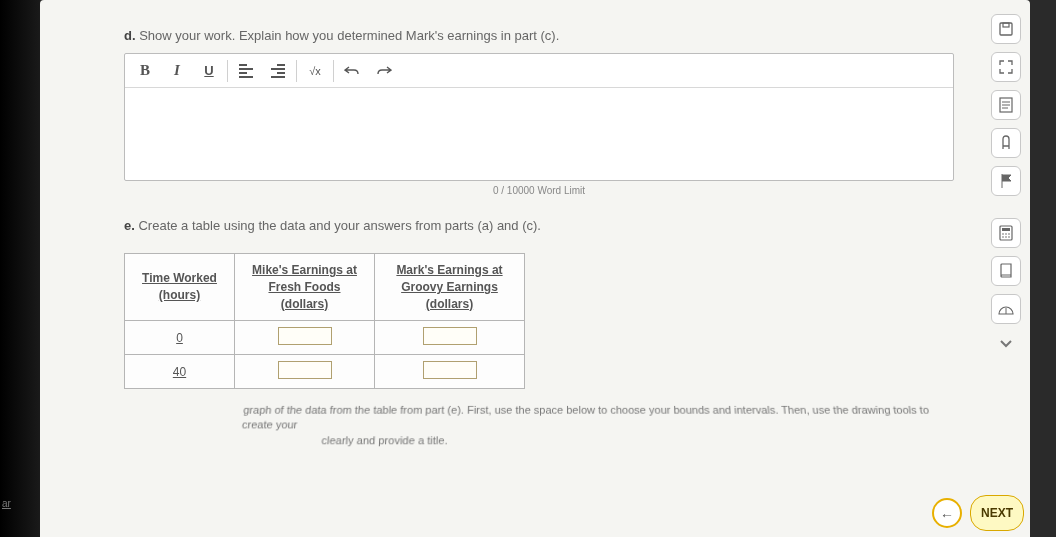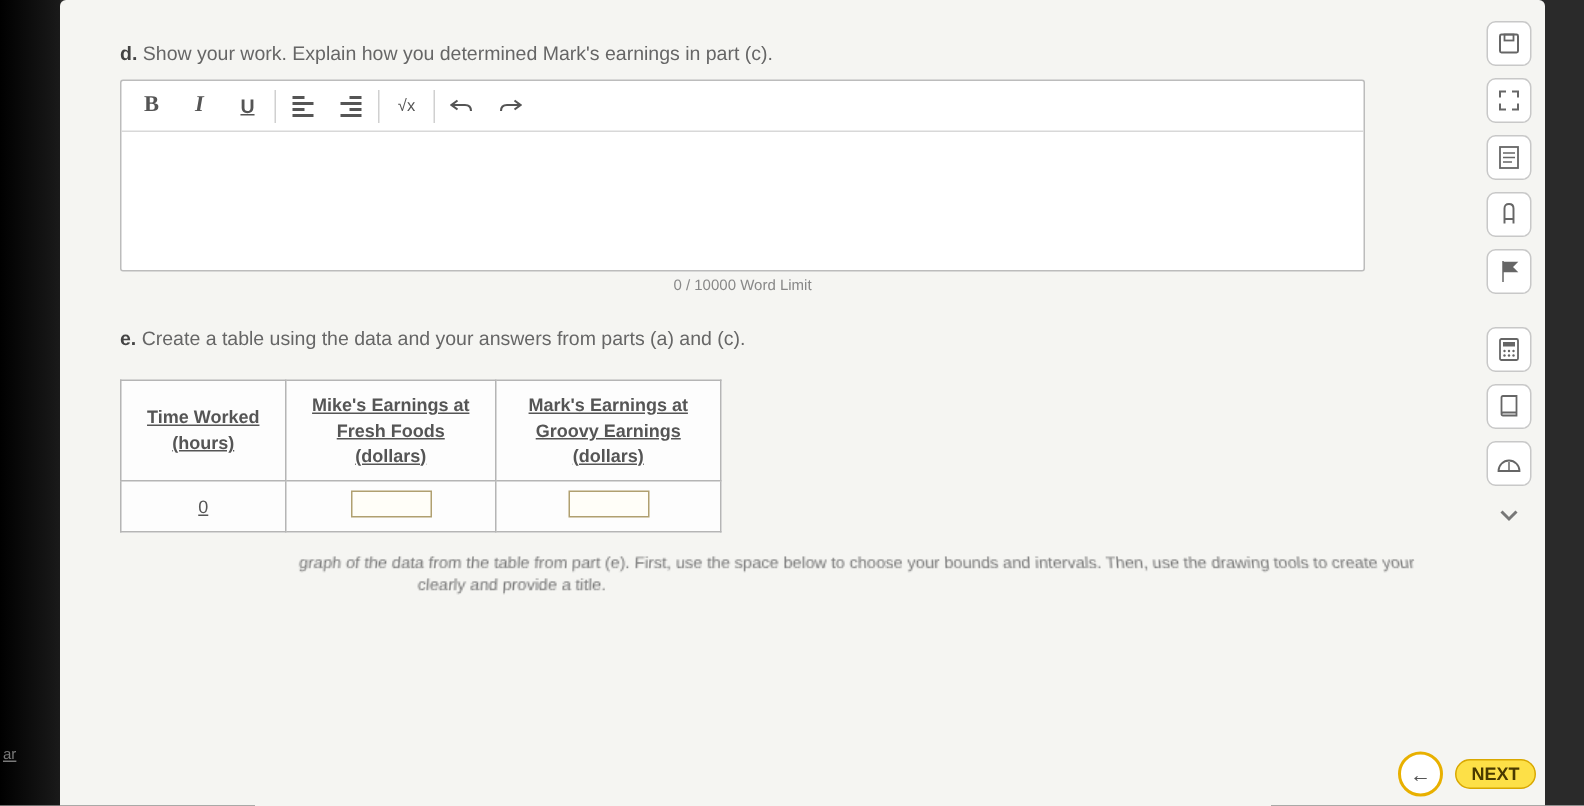--- a/index.html
+++ b/index.html
@@ -16,21 +16,21 @@
   left: 40px; top: 0;
   width: 990px; height: 537px;
   background: #f5f5f2;
   border-radius: 4px 4px 0 0;
   overflow: hidden;
 }
 .content {
   position: absolute;
   left: 0; top: 0;
   width: 940px; height: 537px;
-  padding: 28px 24px 0 40px;
+  padding: 28px 24px 0 84px;
   color: #555;
   font-size: 13px;
   overflow: hidden;
 }
 .question { margin-bottom: 10px; color: #666; }
 .q-letter { font-weight: bold; color: #444; }
 .editor {
   border: 1px solid #bcbcbc;
   background: #fff;
   border-radius: 2px;
@@ -119,23 +119,23 @@
 }
 .nav-back {
   width: 30px; height: 30px; border-radius: 50%;
   border: 2px solid #e8b000;
   background: #fff;
   display:flex; align-items:center; justify-content:center;
   color:#555; font-weight:bold; font-size: 14px;
   cursor:pointer;
 }
 .nav-next {
-  height: 20px; padding: 4px 10px;
+  height: 36px; padding: 4px 10px;
   border-radius: 16px;
-  background: #fde047;
+  background: #fef9c3;
   border: 1px solid #d9a800;
   color: #4a3a00;
   font-weight: bold; font-size: 12px;
   display:flex; align-items:center;
   cursor:pointer;
 }
 .left-dark {
   position:absolute; left:0; top:0; width:40px; height:537px;
   background: linear-gradient(90deg,#000,#1a1a1a);
 }
@@ -210,20 +210,25 @@
           <th style="width:140px">Mike's Earnings at Fresh Foods (dollars)</th>
           <th style="width:150px">Mark's Earnings at Groovy Earnings (dollars)</th>
         </tr>
       </thead>
       <tbody>
         <tr>
           <td>0</td>
           <td><span class="cell-input"></span></td>
           <td><span class="cell-input"></span></td>
         </tr>
+        <tr>
+          <td>40</td>
+          <td><span class="cell-input"></span></td>
+          <td><span class="cell-input"></span></td>
+        </tr>
       </tbody>
     </table>
 
     <div class="instr-f">
       <div>graph of the data from the table from part (e). First, use the space below to choose your bounds and intervals. Then, use the drawing tools to create your</div>
       <div style="padding-left:80px">clearly and provide a title.</div>
     </div>
 
   </div>
 

